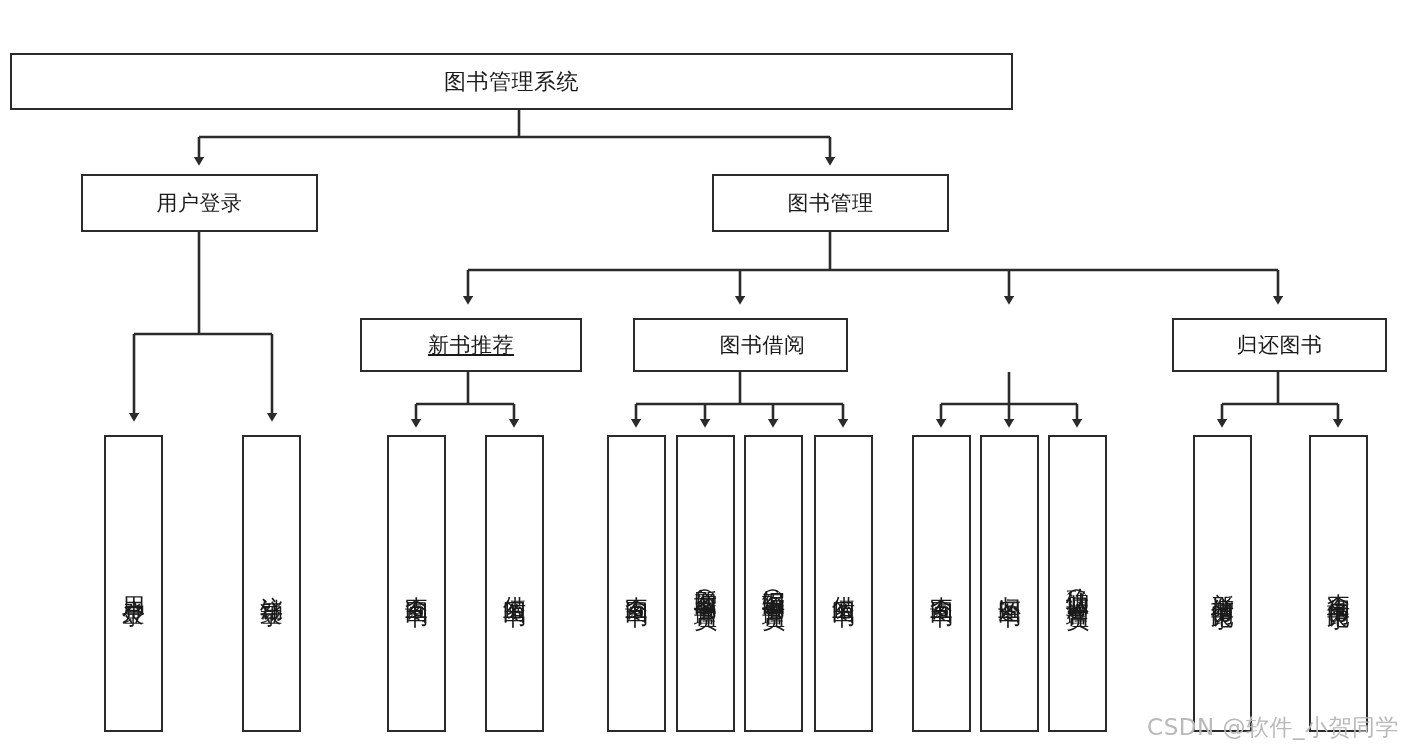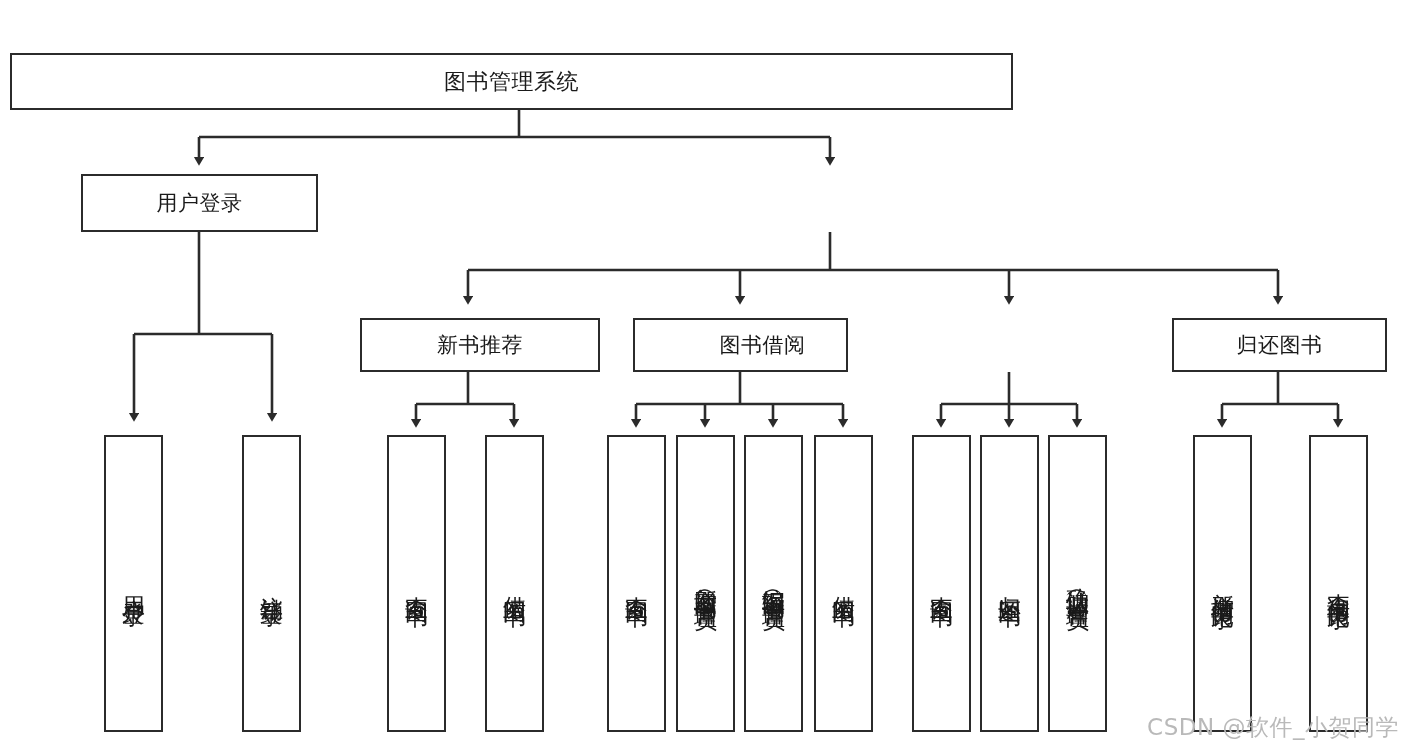--- a/index.html
+++ b/index.html
@@ -127,22 +127,25 @@
     </g>
   </svg>
 
   <div class="node horiz root" style="left:10px; top:13px; width:1003px; height:57px;margin-top:40px;">
     <span class="lbl">图书管理系统</span>
   </div>
 
   <div class="node horiz" style="left:81px; top:174px; width:237px; height:58px;">
     <span class="lbl">用户登录</span>
   </div>
+  <div class="node horiz" style="left:712px; top:174px; width:237px; height:58px;">
+    <span class="lbl">图书管理</span>
+  </div>
 
-  <div class="node horiz" style="left:360px; top:318px; width:240px; height:54px;">
+  <div class="node horiz" style="left:360px; top:318px; width:222px; height:54px;text-decoration:underline;">
     <span class="lbl">新书推荐</span>
   </div>
   <div class="node horiz" style="left:633px; top:318px; width:215px; height:54px;padding-left:44px;">
     <span class="lbl">图书借阅</span>
   </div>
   <div class="node horiz" style="left:1172px; top:318px; width:215px; height:54px;">
     <span class="lbl">归还图书</span>
   </div>
 
   <div class="node vert" style="left:104px; top:435px; width:59px; height:297px;">

